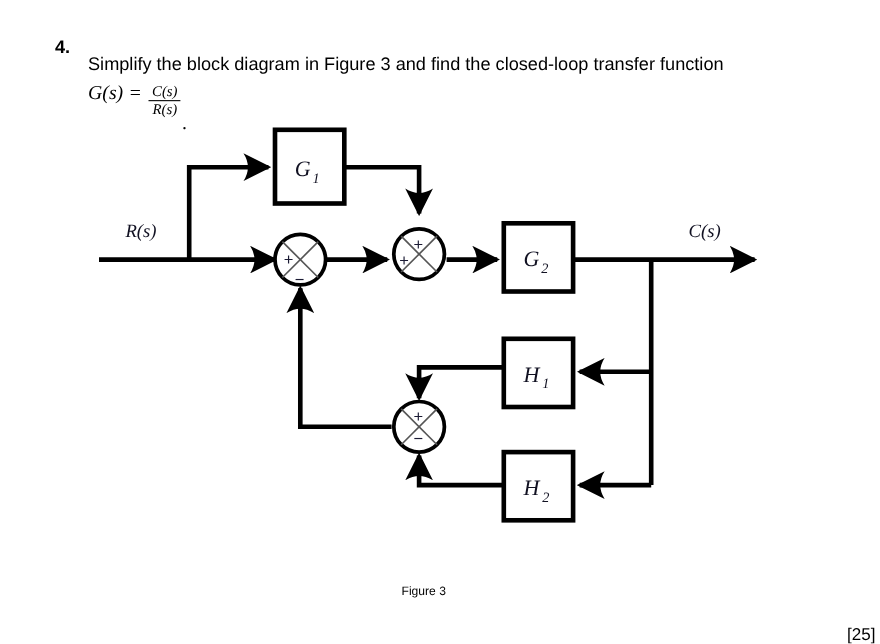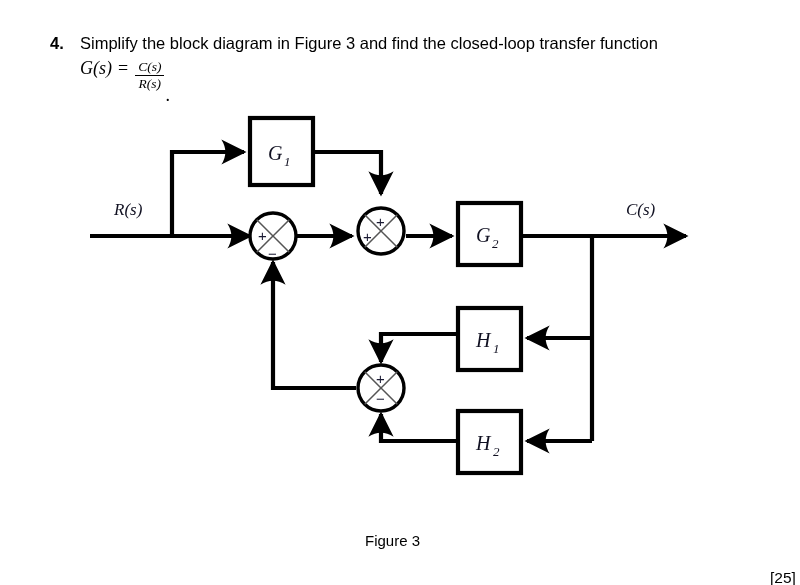--- a/index.html
+++ b/index.html
@@ -31,20 +31,21 @@
     font-size: 16.5px;
     font-weight: bold;
     line-height: 1.35;
     width: 30px;
     flex: 0 0 30px;
   }
   .q-text {
     font-size: 16.5px;
     line-height: 1.35;
     font-weight: normal;
+    margin-top: 16px;
   }
   .q-second-line {
     margin-top: 4px;
     margin-left: 30px;
     display: flex;
     height: 40px;
   }
   .math-italic {
     font-family: "Liberation Serif", serif;
     font-style: italic;
@@ -125,21 +126,21 @@
     font-family: "Liberation Sans", sans-serif;
     font-size: 15px;
     fill: #1a1a33;
   }
 
   
   #figure-caption {
     position: absolute;
     left: 365px;
     top: 532px;
-    font-size: 15px;
+    font-size: 11px;
     color: #000;
   }
   #marks-note {
     position: absolute;
     left: 770px;
     top: 569px;
     font-size: 15.5px;
     color: #000;
     white-space: nowrap;
   }

